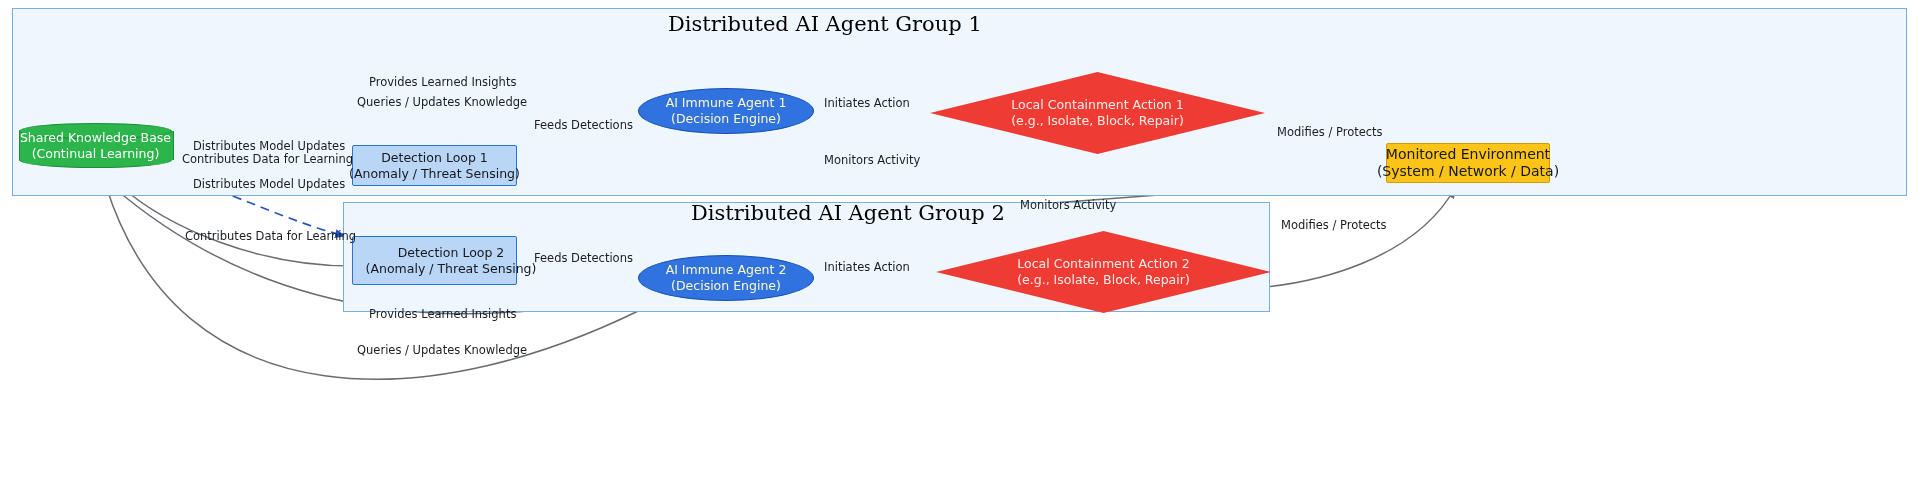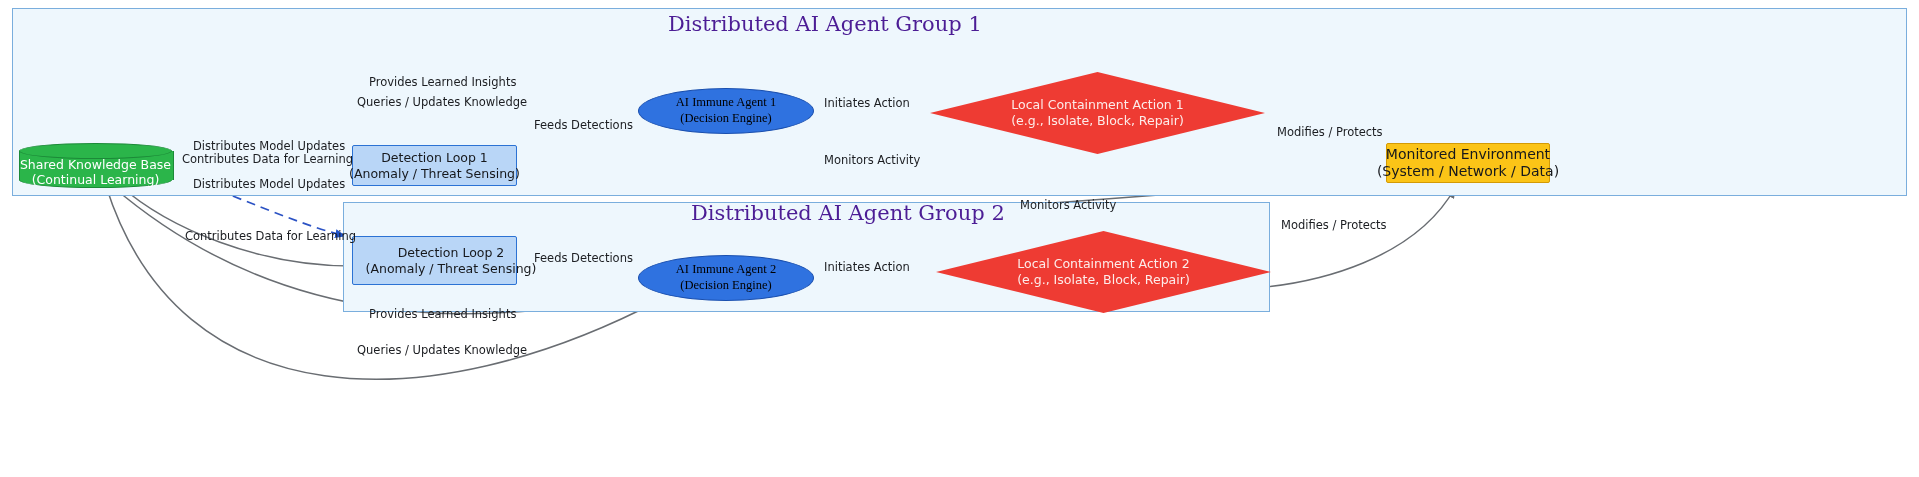--- a/index.html
+++ b/index.html
@@ -7,39 +7,39 @@
          font-family:"DejaVu Sans","Liberation Sans",sans-serif;background:#ffffff;}
   svg.layer{position:absolute;left:0;top:0;width:1919px;height:477px;}
   .node{position:absolute;box-sizing:border-box;display:flex;align-items:center;
         justify-content:center;text-align:center;line-height:1.25;z-index:5;}
   .node .l1,.node .l2{display:block;white-space:nowrap;}
 
   
   .sg{position:absolute;box-sizing:border-box;background:#eef7fd;
       border:1.6px solid #7aaedd;z-index:1;}
   .sg-title{position:absolute;z-index:6;font-family:"DejaVu Serif","Liberation Serif",serif;
-            font-size:21px;color:#4c1d95;white-space:nowrap;}
+            font-size:21px;color:#000000;white-space:nowrap;}
 
   
   .cyl{z-index:5;}
   .cyl .body{position:absolute;left:0;top:8px;width:100%;height:calc(100% - 16px);
              background:#2bb54a;border-left:1.7px solid #1c8a38;border-right:1.7px solid #1c8a38;}
   .cyl .top{position:absolute;left:0;top:0;width:100%;height:16px;border-radius:50%;
             background:#2bb54a;border:1.7px solid #1c8a38;box-sizing:border-box;}
   .cyl .bot{position:absolute;left:0;bottom:0;width:100%;height:16px;border-radius:50%;
             background:#2bb54a;border:1.7px solid #1c8a38;box-sizing:border-box;}
   .cyl .txt{position:relative;z-index:3;color:#ffffff;font-size:12.5px;width:100%;}
 
   
   .rect{background:#b9d6f7;border:1.7px solid #2b72d4;border-radius:2px;
         color:#16181c;font-size:12.5px;}
 
   
   .ell{background:#2f72e0;border:1.7px solid #1a4fae;border-radius:50%;
-       color:#000000;font-size:12.5px;font-family:Liberation Serif, serif;}
+       color:#fef9c3;font-size:12.5px;}
 
   
   .dia{z-index:5;}
   .dia .shp{position:absolute;inset:0;background:#ee3b33;
             clip-path:polygon(50% 0,100% 50%,50% 100%,0 50%);}
   .dia .txt{position:relative;z-index:3;color:#fdecea;font-size:12.5px;width:100%;}
 
   
   .amber{background:#fbc417;border:1.7px solid #d39a05;border-radius:2px;
          color:#16181c;font-size:14px;}
@@ -97,21 +97,21 @@
 
       <path d="M106,186 C180,420 430,420 660,300"></path>
     </g>
 
     <g fill="none" stroke="#2b52c4" stroke-width="1.7" stroke-dasharray="9,6" marker-end="url(#ahb)">
       <path d="M176,152 L345,152"></path>
       <path d="M176,176 C240,196 290,222 345,236"></path>
     </g>
   </svg>
 
-  <div class="node cyl" style="left:19px;top:143px;width:153px;height:45px;align-items:flex-end;">
+  <div class="node cyl" style="left:19px;top:123px;width:153px;height:45px;">
     <div class="bot"></div>
     <div class="body"></div>
     <div class="top"></div>
     <div class="txt">
       <span class="l1">Shared Knowledge Base</span>
       <span class="l2">(Continual Learning)</span>
     </div>
   </div>
 
   <div class="node rect" style="left:352px;top:145px;width:165px;height:41px;">

